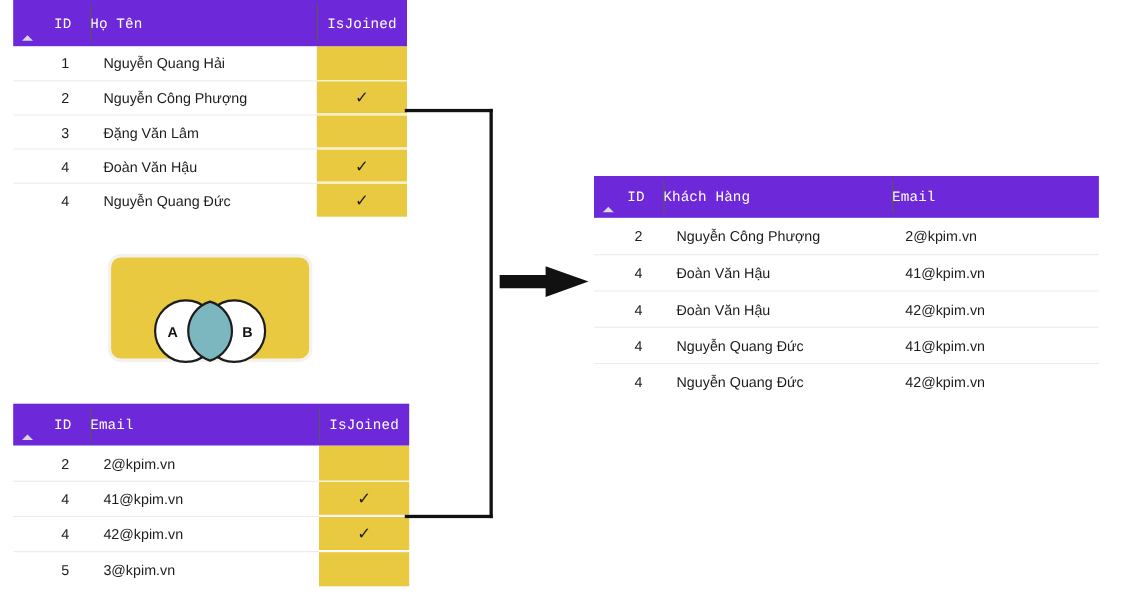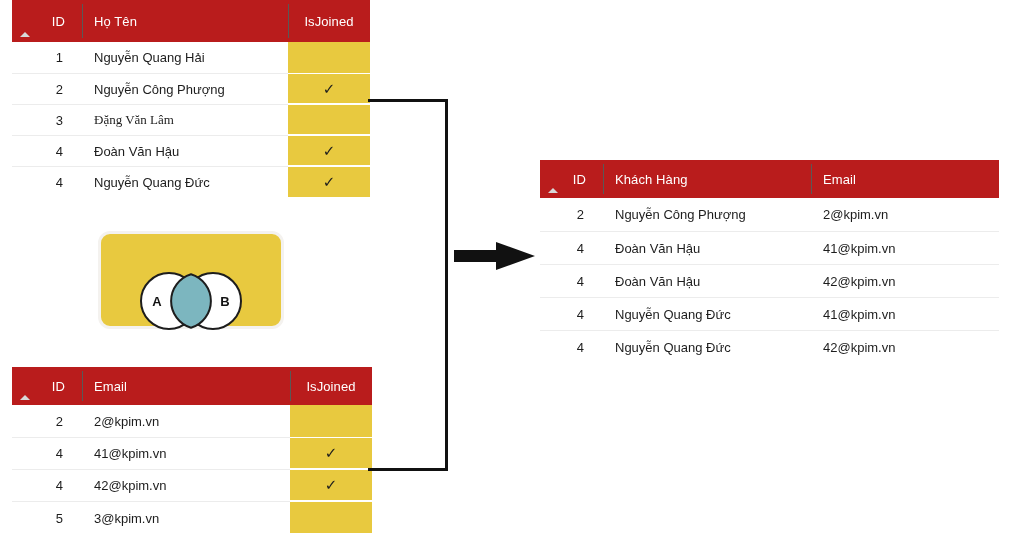--- a/index.html
+++ b/index.html
@@ -16,24 +16,25 @@
     color: #1a1a1a;
   }
 
   
   .tbl {
     position: absolute;
     box-sizing: border-box;
   }
   .tbl .thead {
     display: flex;
-    background: #b91c1c;
+    background: #6d28d9;
     color: #ffffff;
     position: relative;
     box-sizing: border-box;
+    font-family: Liberation Mono, monospace;
   }
   .tbl .th {
     box-sizing: border-box;
     display: flex;
     align-items: center;
     font-size: 13px;
     font-weight: 400;
     letter-spacing: .1px;
     position: relative;
     height: 100%;
@@ -41,21 +42,21 @@
   .tbl .th.col-divider::before {
     content: "";
     position: absolute;
     left: 0;
     top: 4px;
     bottom: 4px;
     width: 1px;
     background: #5a5856;
   }
   .tbl .th.num { justify-content: flex-end; padding-right: 17px; }
-  .tbl .th.txt { justify-content: flex-start; padding-left: 12px; }
+  .tbl .th.txt { justify-content: flex-start; }
   .tbl .th.ctr { justify-content: center; }
 
   .sort-caret {
     position: absolute;
     left: 8px;
     bottom: 5px;
     width: 0;
     height: 0;
     border-left: 5px solid transparent;
     border-right: 5px solid transparent;
@@ -146,21 +147,21 @@
     <div class="td txt" style="width:206px;">Nguyễn Quang Hải</div>
     <div class="td flag first" style="width:82px;"></div>
   </div>
   <div class="trow" style="height:31px;">
     <div class="td num" style="width:70px;">2</div>
     <div class="td txt" style="width:206px;">Nguyễn Công Phượng</div>
     <div class="td flag" style="width:82px;">✓</div>
   </div>
   <div class="trow" style="height:31px;">
     <div class="td num" style="width:70px;">3</div>
-    <div class="td txt" style="width:206px;font-family:Liberation Serif, serif;">Đặng Văn Lâm</div>
+    <div class="td txt" style="width:206px;">Đặng Văn Lâm</div>
     <div class="td flag" style="width:82px;"></div>
   </div>
   <div class="trow" style="height:31px;">
     <div class="td num" style="width:70px;">4</div>
     <div class="td txt" style="width:206px;">Đoàn Văn Hậu</div>
     <div class="td flag" style="width:82px;">✓</div>
   </div>
   <div class="trow" style="height:32px;">
     <div class="td num" style="width:70px;">4</div>
     <div class="td txt" style="width:206px;">Nguyễn Quang Đức</div>

